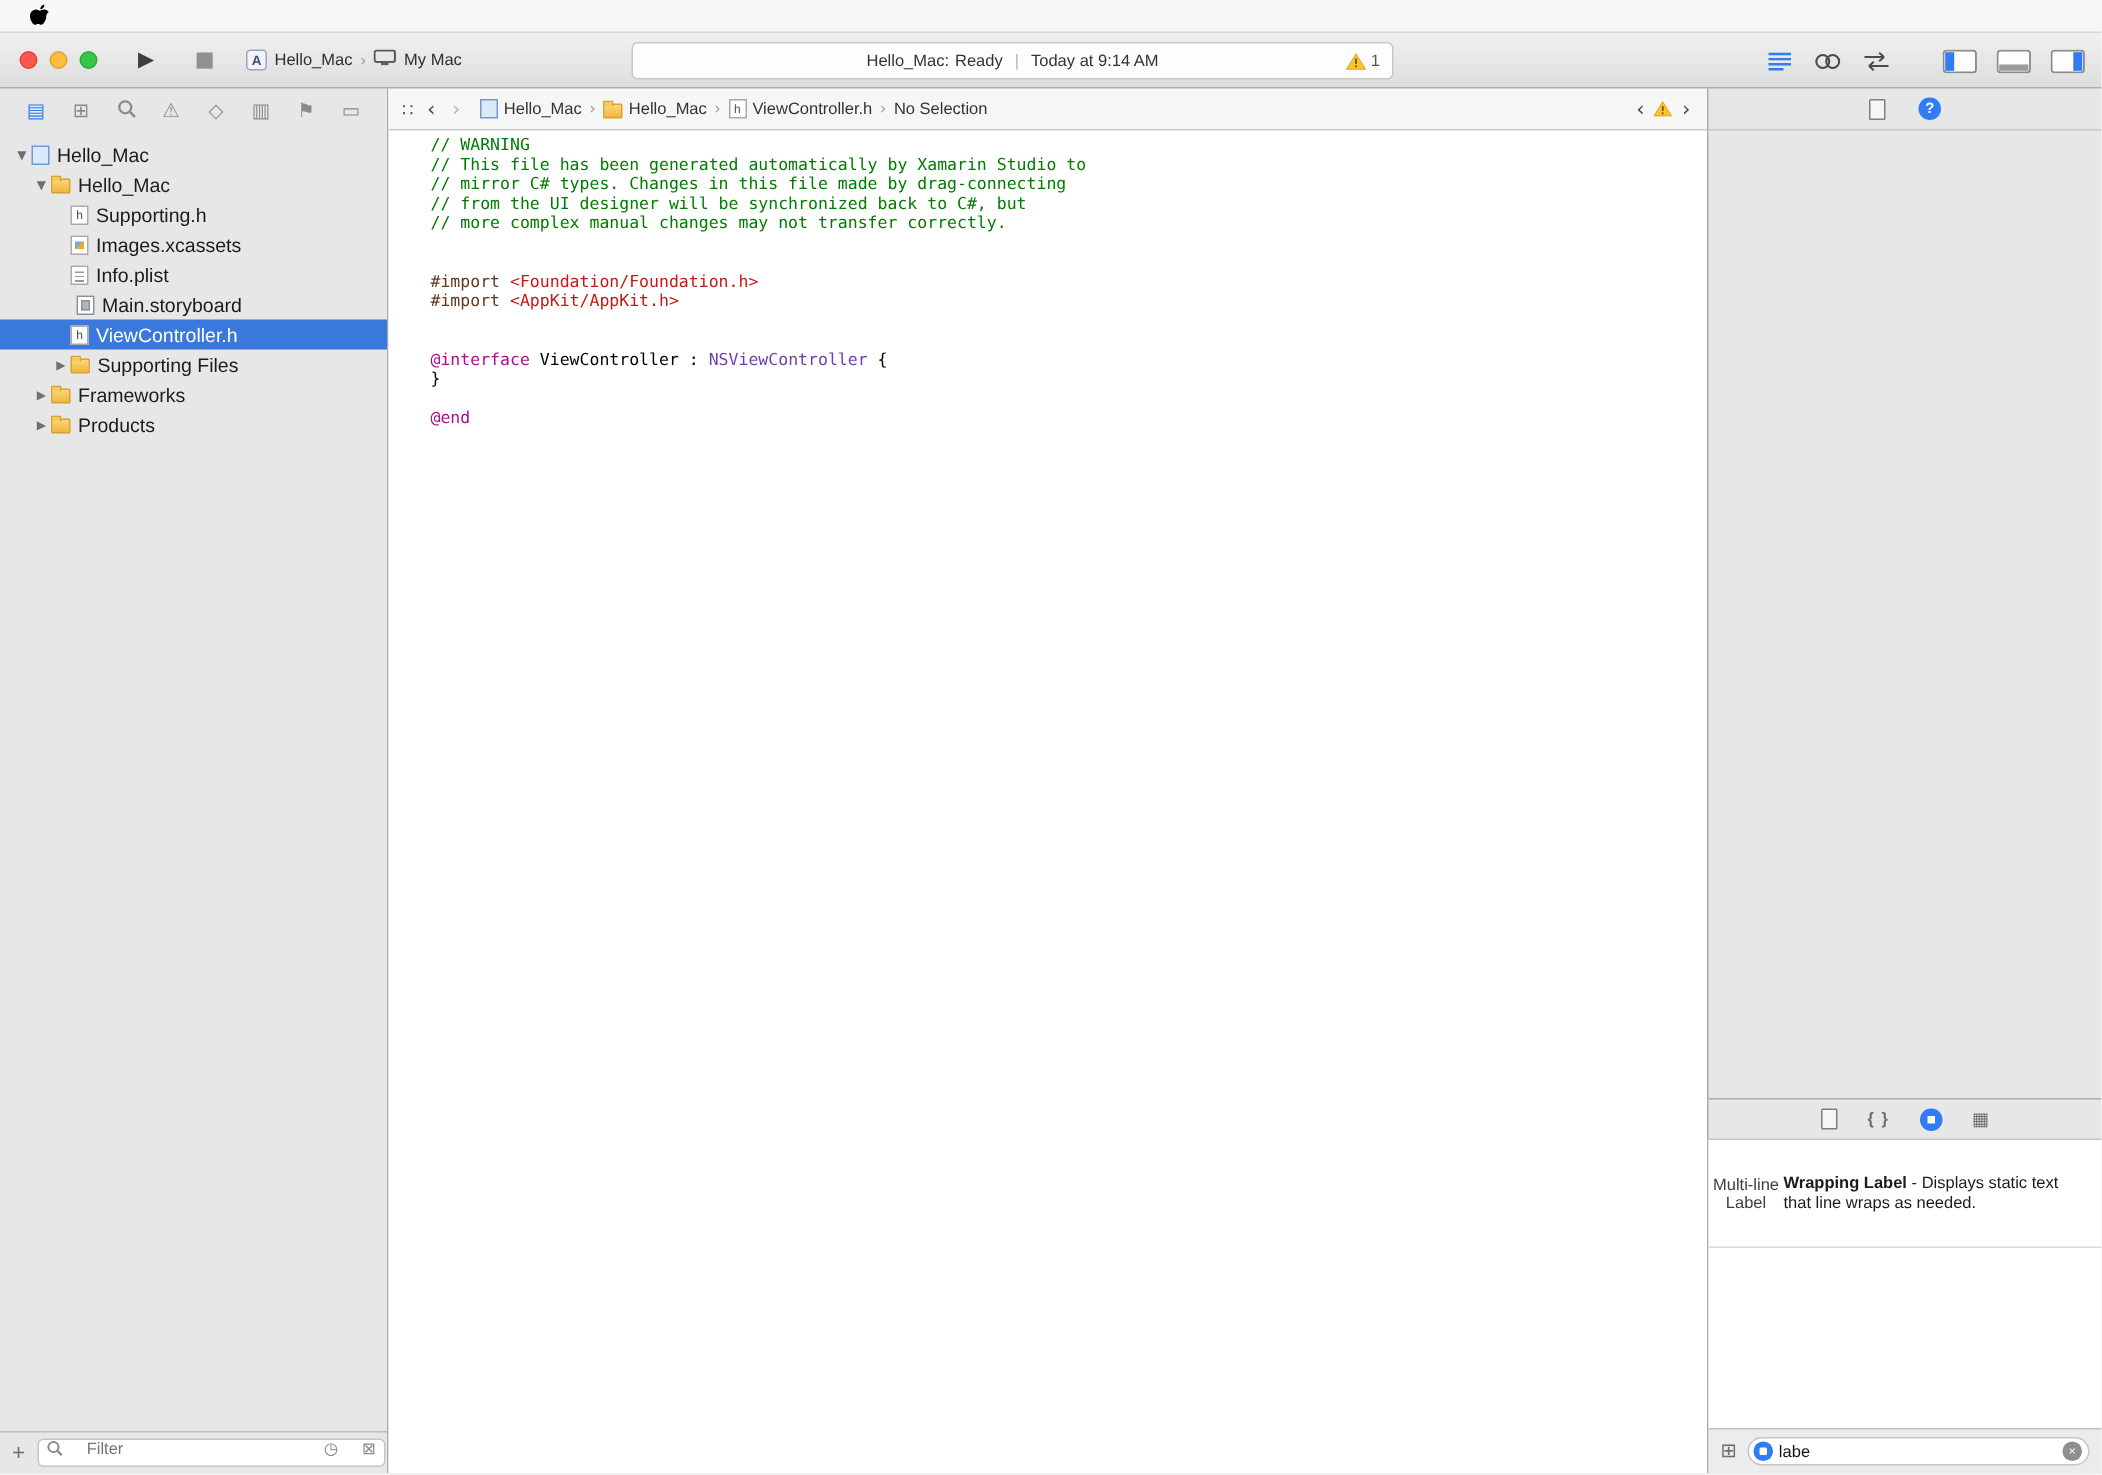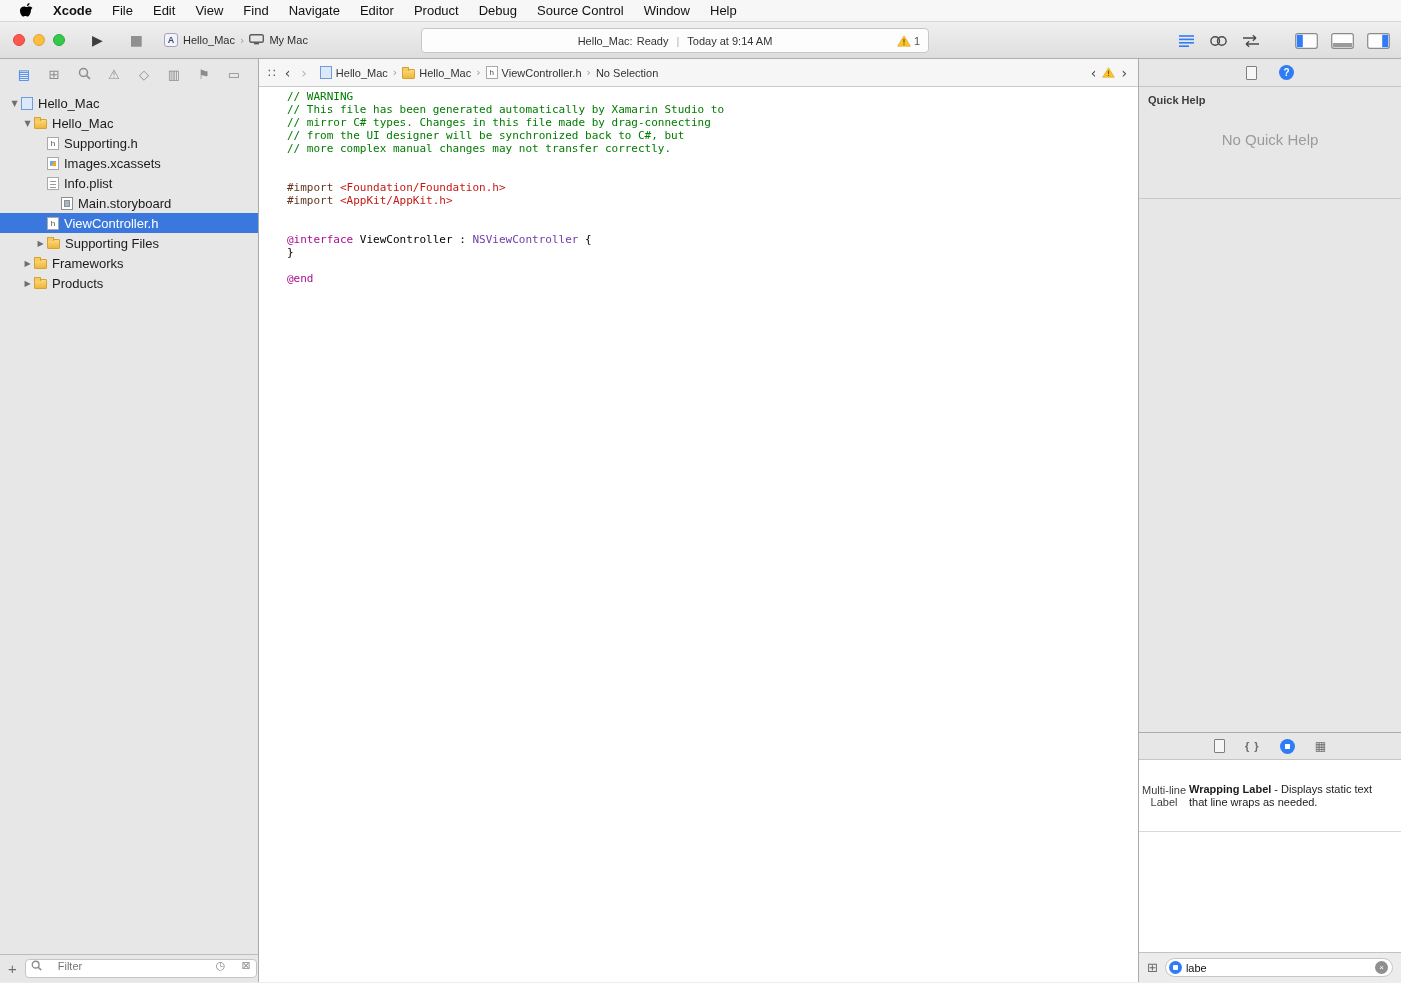--- a/index.html
+++ b/index.html
@@ -118,34 +118,20 @@
 </head>
 <body>
 
 <div class="menubar">
   <span class="apple">
     <svg width="13" height="15" viewBox="0 0 13 15">
         <path fill="#000" d="M10.8 8c0-2 1.6-2.9 1.7-3-.9-1.4-2.4-1.6-2.9-1.6-1.2-.1-2.4.7-3 .7-.6 0-1.6-.7-2.6-.7C2.6 3.5 1.2 4.2.5 5.5c-1.1 1.9-.3 4.8.8 6.4.5.8 1.1 1.6 2 1.6.8 0 1.1-.5 2.1-.5s1.3.5 2.1.5c.9 0 1.5-.8 2-1.6.6-.9.9-1.8.9-1.8S10.8 10 10.8 8z"></path>
         <path fill="#000" d="M8.9 2.1C9.4 1.5 9.7.7 9.6 0 8.9 0 8.1.4 7.6 1c-.4.5-.8 1.3-.7 2.1C7.7 3.2 8.4 2.7 8.9 2.1z"></path>
       </svg>
   </span>
-  <span id="menu-items" style="display:flex">
-      <span class="menu-item app">Xcode</span>
-      <span class="menu-item">File</span>
-      <span class="menu-item">Edit</span>
-      <span class="menu-item">View</span>
-      <span class="menu-item">Find</span>
-      <span class="menu-item">Navigate</span>
-      <span class="menu-item">Editor</span>
-      <span class="menu-item">Product</span>
-      <span class="menu-item">Debug</span>
-      <span class="menu-item">Source Control</span>
-      <span class="menu-item">Window</span>
-      <span class="menu-item">Help</span>
-    </span>
 </div>
 
 <div class="toolbar">
   <div class="traffic">
     <span class="light red"></span>
     <span class="light yellow"></span>
     <span class="light green"></span>
   </div>
   <span class="run-btn glyph">▶</span>
   <span class="stop-btn glyph">■</span>
@@ -259,21 +245,21 @@
         <div class="tree-row" style="padding-left: 34px;">
           <span class="disc glyph"></span>
           <span class="ficon ficon-xcassets"></span>
           <span class="tree-label">Images.xcassets</span>
         </div>
         <div class="tree-row" style="padding-left: 34px;">
           <span class="disc glyph"></span>
           <span class="ficon ficon-plist"></span>
           <span class="tree-label">Info.plist</span>
         </div>
-        <div class="tree-row" style="padding-left: 48px;">
+        <div class="tree-row" style="padding-left: 38px;">
           <span class="disc glyph"></span>
           <span class="ficon ficon-storyboard"></span>
           <span class="tree-label">Main.storyboard</span>
         </div>
         <div class="tree-row selected" style="padding-left: 34px;">
           <span class="disc glyph"></span>
           <span class="ficon ficon-h">
             <span class="ficon-letter">h</span>
           </span>
           <span class="tree-label">ViewController.h</span>
@@ -346,24 +332,20 @@
       </span>
     </div>
     <div class="code" id="code"><div class="code-line"><span class="tok-c">// WARNING</span></div><div class="code-line"><span class="tok-c">// This file has been generated automatically by Xamarin Studio to</span></div><div class="code-line"><span class="tok-c">// mirror C# types. Changes in this file made by drag-connecting</span></div><div class="code-line"><span class="tok-c">// from the UI designer will be synchronized back to C#, but</span></div><div class="code-line"><span class="tok-c">// more complex manual changes may not transfer correctly.</span></div><div class="code-line"></div><div class="code-line"></div><div class="code-line"><span class="tok-d">#import </span><span class="tok-s">&lt;Foundation/Foundation.h&gt;</span></div><div class="code-line"><span class="tok-d">#import </span><span class="tok-s">&lt;AppKit/AppKit.h&gt;</span></div><div class="code-line"></div><div class="code-line"></div><div class="code-line"><span class="tok-k">@interface</span><span class="tok-p"> ViewController : </span><span class="tok-t">NSViewController</span><span class="tok-p"> {</span></div><div class="code-line"><span class="tok-p">}</span></div><div class="code-line"></div><div class="code-line"><span class="tok-k">@end</span></div></div>
   </div>
 
   <div class="utilities">
     <div class="util-tabs">
       <span class="mini-doc"></span>
       <span class="help-badge">?</span>
     </div>
-    <div class="qh">
-      <div class="qh-title">Quick Help</div>
-      <div class="qh-empty">No Quick Help</div>
-    </div>
     <div class="util-spacer"></div>
     <div class="library">
       <div class="lib-tabs">
         <span class="lib-tab">
             <span class="mini-doc"></span>
           </span>
         <span class="lib-tab brace">{ }</span>
         <span class="lib-tab">
             <span class="obj-badge"></span>
           </span>

